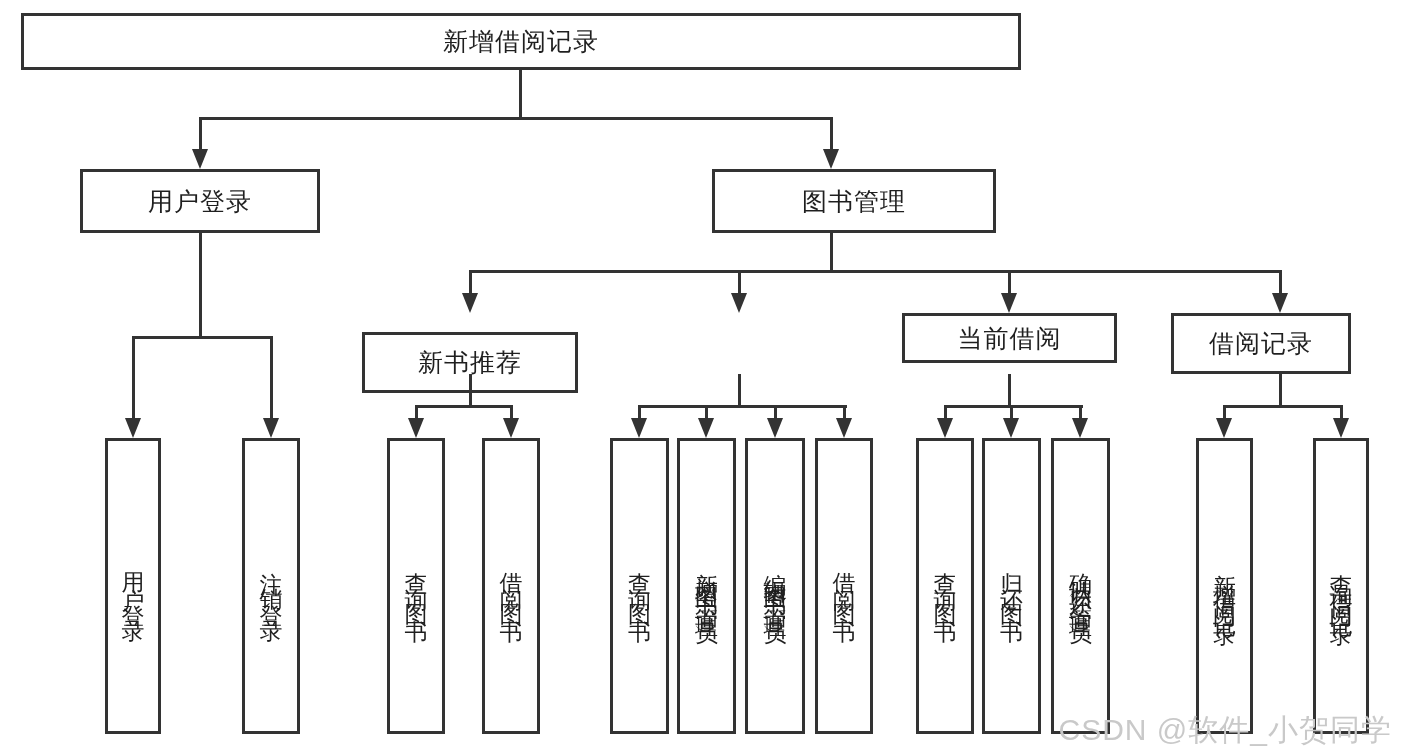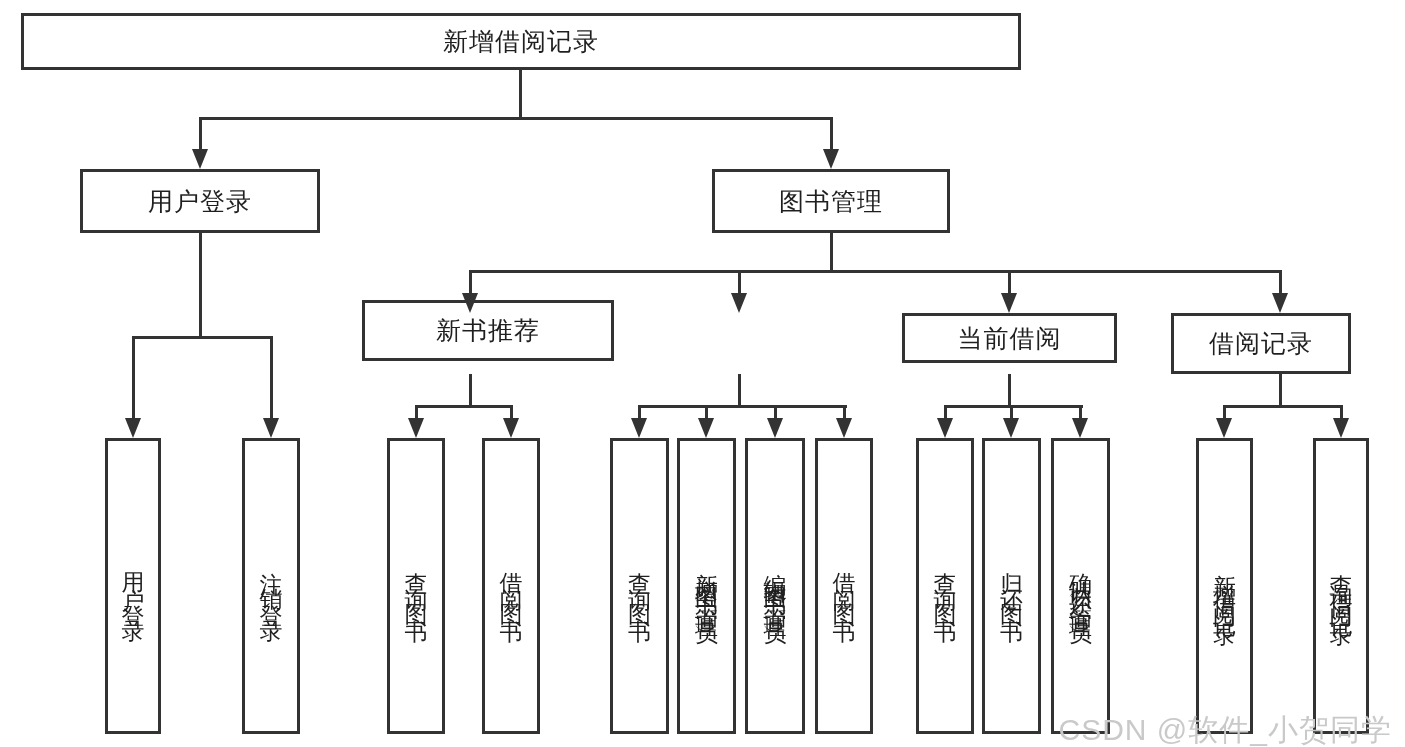--- a/index.html
+++ b/index.html
@@ -42,25 +42,25 @@
 
 <div class="canvas">
 
   <div class="box" style="left:21px;top:13px;width:1000px;height:57px">
     <span class="hlabel root-label">新增借阅记录</span>
   </div>
 
   <div class="box" style="left:80px;top:169px;width:240px;height:64px">
     <span class="hlabel">用户登录</span>
   </div>
-  <div class="box" style="left:712px;top:169px;width:238px;height:64px">
+  <div class="box" style="left:712px;top:169px;width:284px;height:64px">
     <span class="hlabel">图书管理</span>
   </div>
 
-  <div class="box" style="left:362px;top:300px;width:252px;height:61px">
+  <div class="box" style="left:362px;top:332px;width:216px;height:61px">
     <span class="hlabel">新书推荐</span>
   </div>
   <div class="box" style="left:902px;top:313px;width:215px;height:50px">
     <span class="hlabel">当前借阅</span>
   </div>
   <div class="box" style="left:1171px;top:313px;width:180px;height:61px">
     <span class="hlabel">借阅记录</span>
   </div>
 
   <div class="box" style="left:105px;top:438px;width:56px;height:296px">

